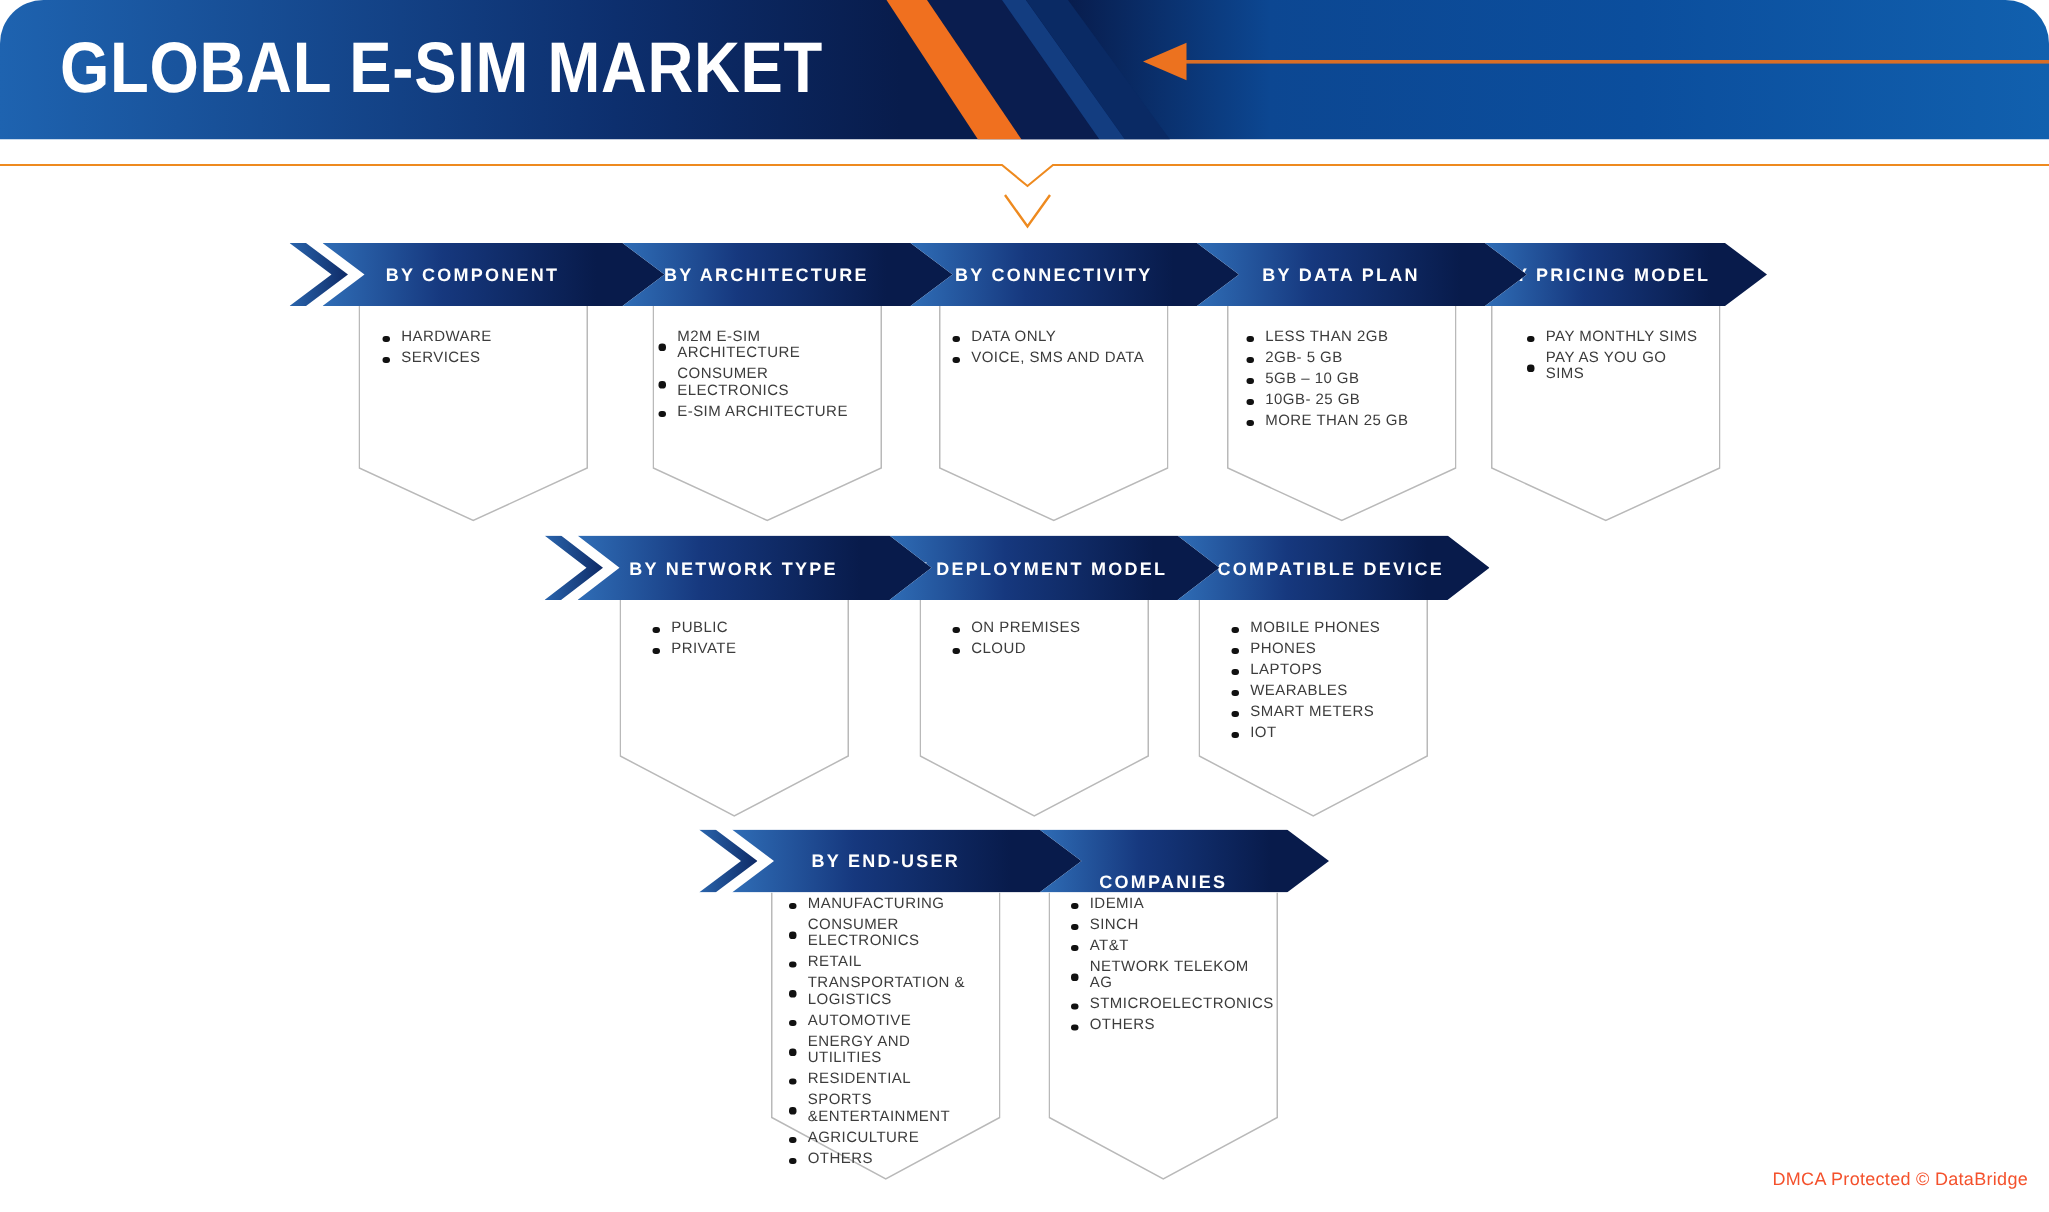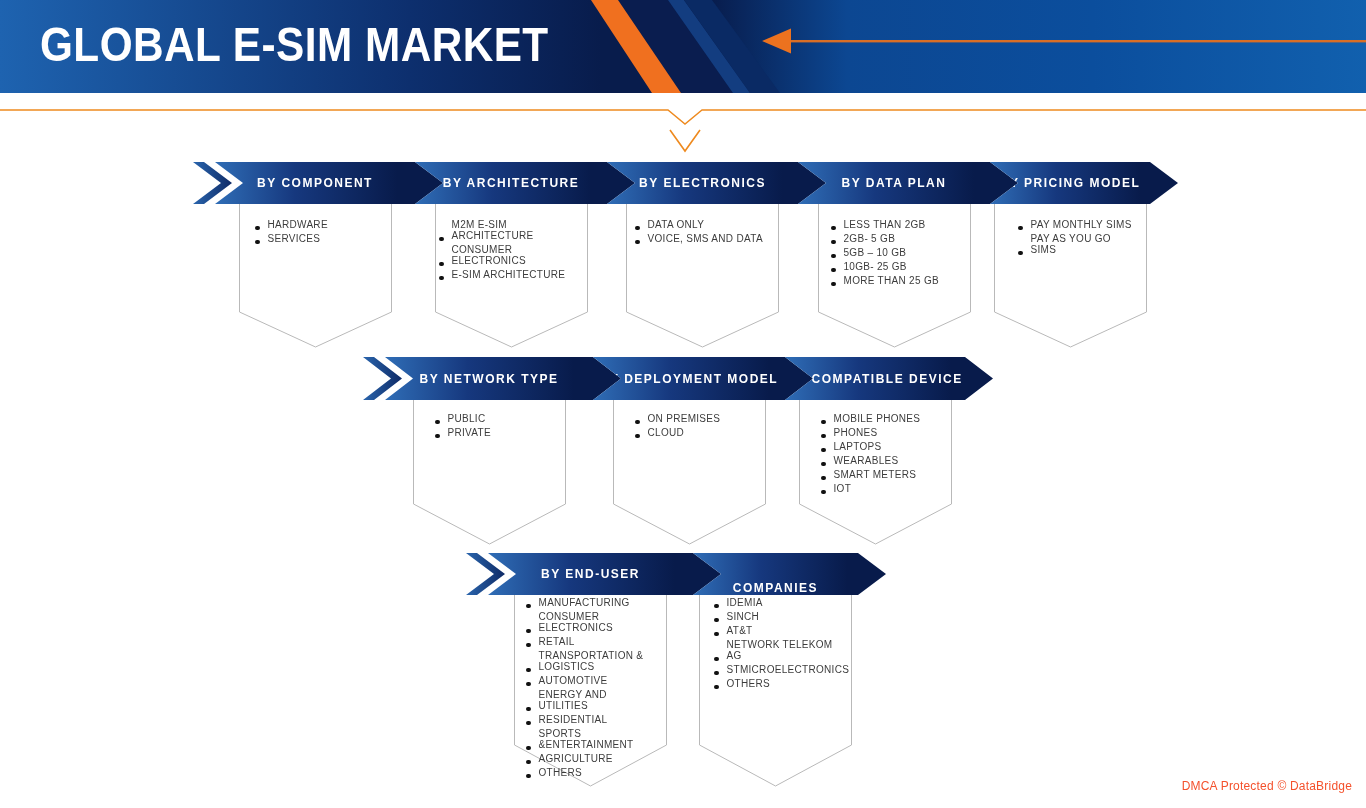--- a/index.html
+++ b/index.html
@@ -1,38 +1,38 @@
 <!DOCTYPE html>
 <html><head>
 <meta charset="utf-8">
 <style>
   html,body{margin:0;padding:0;background:#ffffff;}
   #stage{position:relative;width:1366px;height:808px;background:#ffffff;overflow:hidden;
-         font-family:"Liberation Sans",sans-serif;}
+         font-family:"Liberation Sans",sans-serif;border-radius:29px;}
 
   
   .hdr{position:absolute;left:0;top:0;width:1366px;height:93px;}
   .hdr-title{position:absolute;left:40px;top:18px;color:#ffffff;font-size:45px;font-weight:800;
              letter-spacing:.5px;transform:scaleX(.94) scaleY(1.06);transform-origin:left top;
              white-space:nowrap;}
 
   
   .divider-svg{position:absolute;left:0;top:93px;width:1366px;height:70px;}
 
   
   .lead{position:absolute;background:linear-gradient(90deg,#2a65ad,#0e2a66);
         clip-path:polygon(0 0,11px 0,100% 50%,11px 100%,0 100%,28px 50%);}
   .banner{position:absolute;background:linear-gradient(90deg,#2f6db6 0%,#16387e 35%,#081b4b 80%);
           clip-path:polygon(0 0,calc(100% - 28px) 0,100% 50%,calc(100% - 28px) 100%,0 100%,28px 50%);
           display:flex;align-items:center;}
   .banner .lbl{display:block;width:calc(100% - 28px);text-align:center;color:#ffffff;
                font-size:12px;font-weight:700;letter-spacing:1.5px;white-space:nowrap;}
   .shield{position:absolute;}
   .seg-list{position:absolute;}
-  .seg-item{display:flex;align-items:flex-end;margin-bottom:3px;}
+  .seg-item{display:flex;align-items:center;margin-bottom:3px;}
   .dot{width:4.5px;height:4.5px;border-radius:50%;background:#111111;flex:0 0 auto;
        margin:3px 8px 0 0;}
   .seg-item .txt{font-size:10px;line-height:11px;color:#3c3c3c;letter-spacing:.3px;font-weight:500;}
 
   
   .dmca{position:absolute;right:14px;top:779px;color:#f4512c;font-size:12px;font-weight:500;
         letter-spacing:.2px;}
 </style>
 </head>
 <body>
@@ -109,21 +109,21 @@
         <div class="seg-item">
           <span class="dot"></span>
           <span class="txt">CONSUMER ELECTRONICS</span>
         </div>
         <div class="seg-item">
           <span class="dot"></span>
           <span class="txt">E-SIM ARCHITECTURE</span>
         </div>
       </div>
       <div class="banner" style="left: 607px; top: 162px; width: 219px; height: 42px;">
-        <span class="lbl">BY ELECTRONICS</span>
+        <span class="lbl">BY CONNECTIVITY</span>
       </div>
       <div class="seg-list" style="left: 635px; top: 219px; width: 136px;">
         <div class="seg-item">
           <span class="dot"></span>
           <span class="txt">DATA ONLY</span>
         </div>
         <div class="seg-item">
           <span class="dot"></span>
           <span class="txt">VOICE, SMS AND DATA</span>
         </div>

